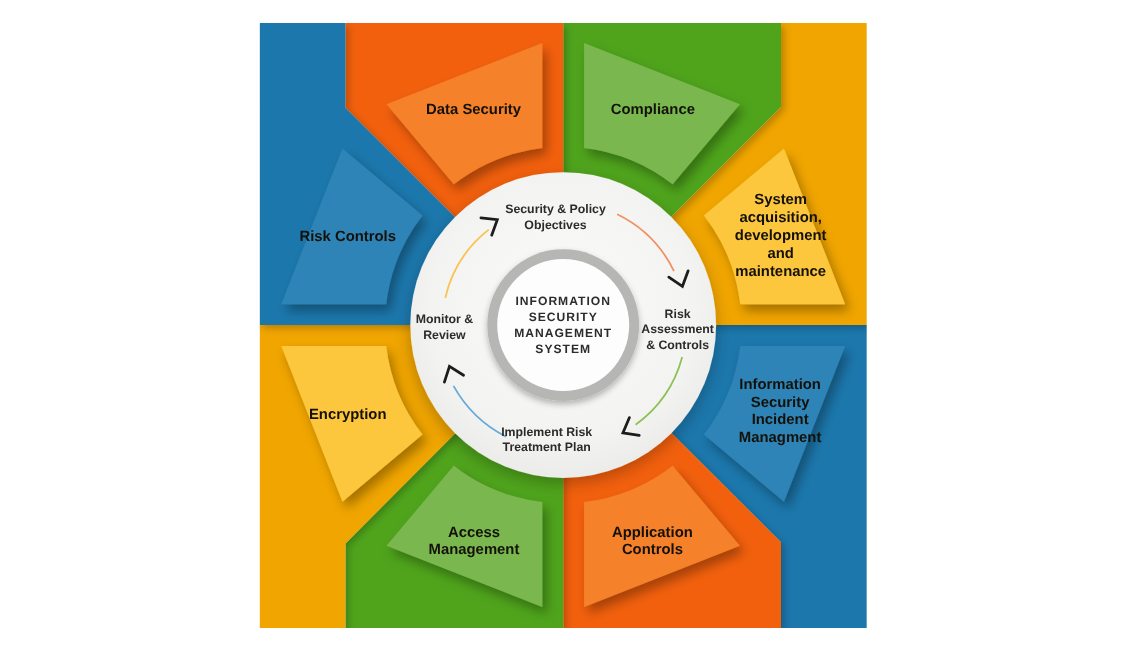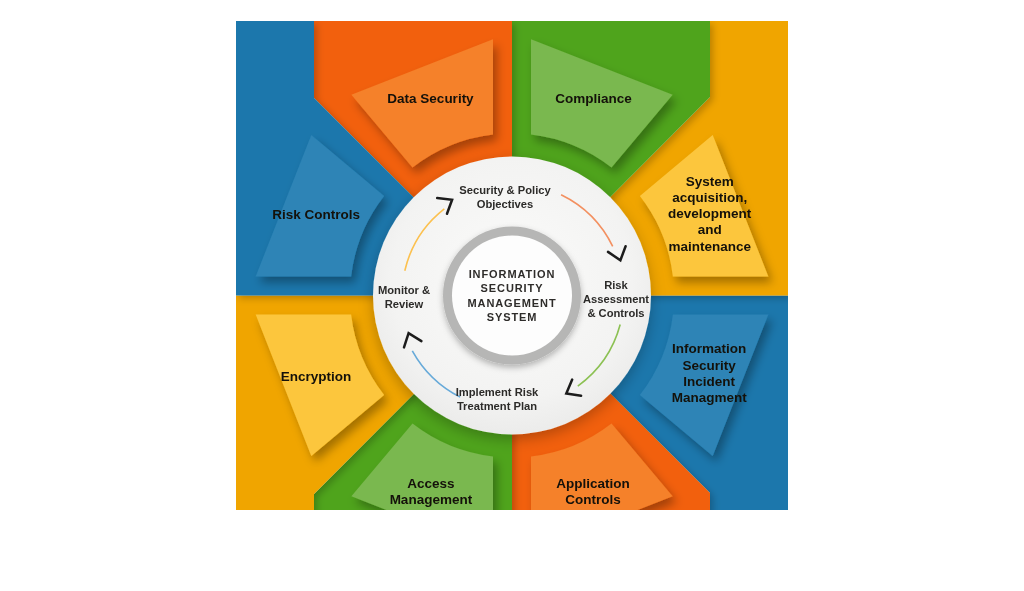--- a/index.html
+++ b/index.html
@@ -1,16 +1,16 @@
 <!DOCTYPE html>
 <html><head>
 <meta charset="utf-8">
 <style>
   html,body{margin:0;padding:0;background:#fff}
-  .stage{position:relative;width:1024px;height:510px;background:#fff;overflow:hidden;
+  .stage{position:relative;width:1024px;height:591px;background:#fff;overflow:hidden;
          font-family:"Liberation Sans",sans-serif}
   svg{display:block}
   text{text-anchor:middle;font-family:"Liberation Sans",sans-serif}
   .wedge-label{font-weight:bold;font-size:13.5px}
   .cycle-label{font-weight:bold;font-size:11.2px}
   .title-text{font-weight:bold;font-size:11px;letter-spacing:0.9px}
 </style>
 </head>
 <body>
 

